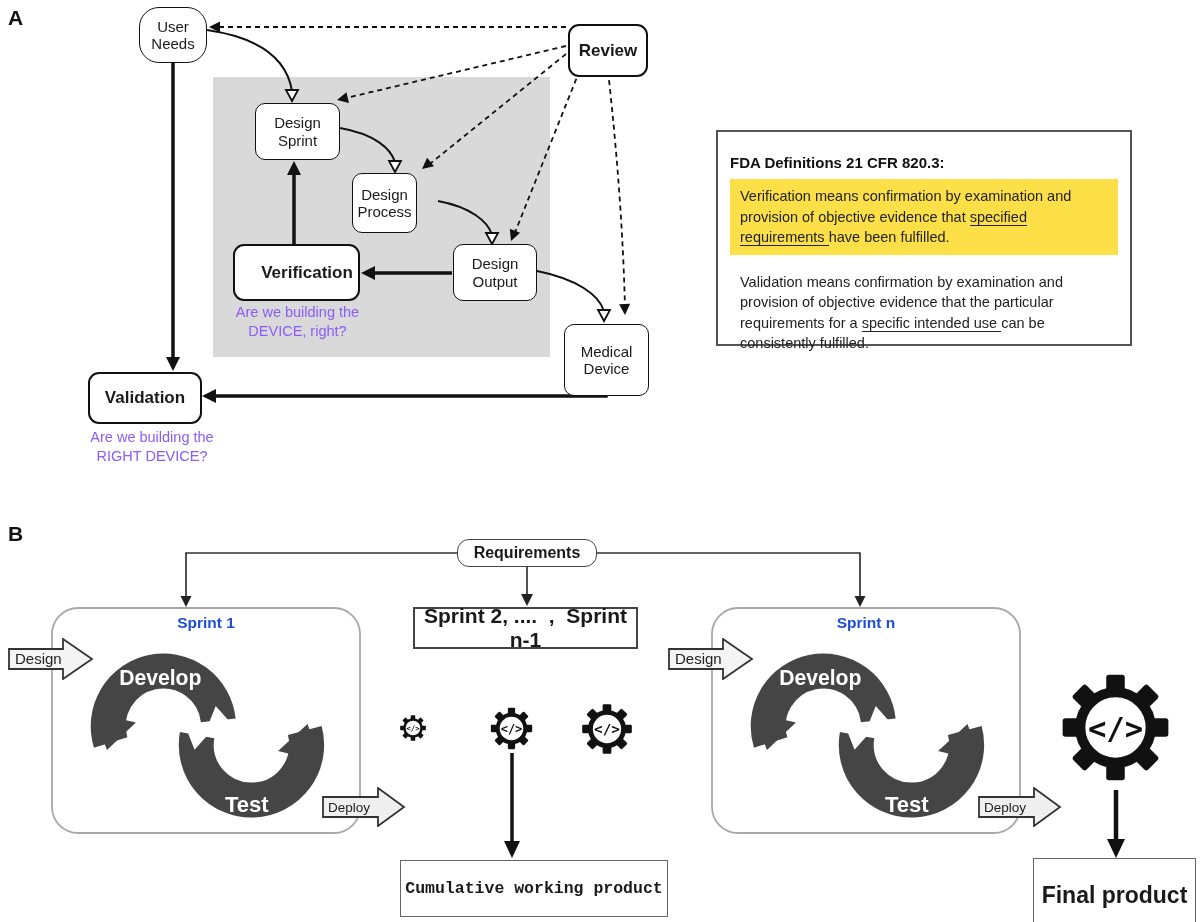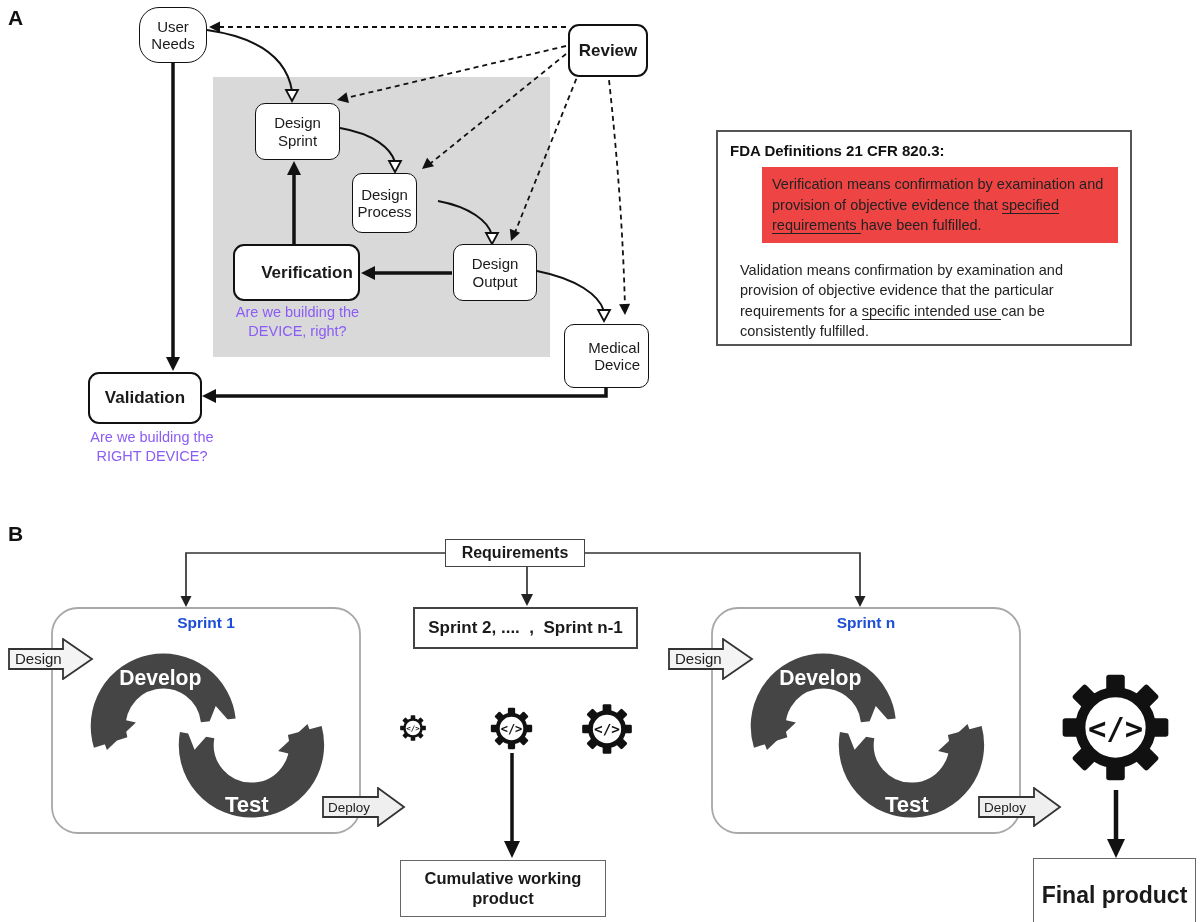--- a/index.html
+++ b/index.html
@@ -12,23 +12,23 @@
         display:flex;align-items:center;justify-content:center;text-align:center;
         font-size:15px;line-height:1.15;padding:2px 8px;box-sizing:border-box;}
   .node.bold{font-weight:bold;font-size:17px;border-width:2px;border-radius:11px;}
   .caption{position:absolute;z-index:2;font-size:14.5px;line-height:1.3;text-align:center;color:#8b5cf6;}
   .sqbox{position:absolute;z-index:2;background:#fff;border:1.7px solid #444;
          display:flex;align-items:center;justify-content:center;text-align:center;
          font-weight:bold;box-sizing:border-box;}
   .sprint-title{position:absolute;z-index:2;text-align:center;font-weight:bold;font-size:15.5px;color:#1d4ed8;}
   .fda{position:absolute;left:716px;top:130px;width:416px;height:216px;z-index:2;background:#fff;
        border:2px solid #555;box-sizing:border-box;padding:10px 12px;}
-  .fda-title{font-weight:bold;font-size:15px;color:#111;margin:0 0 8px 0;}
+  .fda-title{font-weight:bold;font-size:15px;color:#111;margin:12px 0 8px 0;}
   .fda-para{font-size:14.5px;line-height:1.42;color:#222;margin:0 0 10px 0;padding:7px 10px;}
-  .fda-para.highlight{background:#ef4444;margin-left:32px;}
+  .fda-para.highlight{background:#fde047;}
   .ul{border-bottom:1.6px solid #222;}
 </style>
 </head>
 <body>
 
 <div class="canvas">
 
   <div class="panel-label" style="left:8px;top:6px;">A</div>
   <div class="panel-label" style="left:8px;top:522px;">B</div>
 
@@ -147,34 +147,34 @@
       <path d="M 1116 858 L 1107 839 L 1125 839 Z" fill="#111"></path>
     </g>
   </svg>
 
   <div class="node" style="left:139px;top:7px;width:68px;height:56px;border-radius:20px;">User Needs</div>
   <div class="node bold" style="left:568px;top:24px;width:80px;height:53px;">Review</div>
   <div class="node" style="left:255px;top:103px;width:85px;height:57px;">Design Sprint</div>
   <div class="node" style="left:352px;top:173px;width:65px;height:60px;">Design Process</div>
   <div class="node" style="left:453px;top:244px;width:84px;height:57px;">Design Output</div>
   <div class="node bold" style="left:233px;top:244px;width:127px;height:57px;padding-left:29px;">Verification</div>
-  <div class="node" style="left:564px;top:324px;width:85px;height:64px;text-align:right;">Medical Device</div>
+  <div class="node" style="left:564px;top:324px;width:85px;height:72px;">Medical Device</div>
   <div class="node bold" style="left:88px;top:372px;width:114px;height:52px;">Validation</div>
 
   <div class="caption" style="left:220px;top:303px;width:155px;">Are we building the DEVICE, right?</div>
   <div class="caption" style="left:74px;top:428px;width:156px;">Are we building the RIGHT DEVICE?</div>
 
   <div class="fda">
     <div class="fda-title">FDA Definitions 21 CFR 820.3:</div>
     <p class="fda-para highlight"><span>Verification means confirmation by examination and provision of objective evidence that </span><span class="ul">specified requirements </span><span>have been fulfilled.</span></p>
     <p class="fda-para"><span>Validation means confirmation by examination and provision of objective evidence that the particular requirements for a </span><span class="ul">specific intended use </span><span>can be consistently fulfilled.</span></p>
   </div>
 
-  <div class="sqbox" style="left:445px;top:539px;width:140px;height:28px;font-size:16px;">Requirements</div>
-  <div class="sqbox" style="left:413px;top:607px;width:225px;height:42px;font-size:17px;border-width:2px;">Sprint 2, ....&nbsp;&nbsp;,&nbsp;&nbsp;Sprint n-1</div>
+  <div class="sqbox" style="left:457px;top:539px;width:140px;height:28px;font-size:16px;border-radius:12px;">Requirements</div>
+  <div class="sqbox" style="left:413px;top:607px;width:225px;height:42px;font-size:21px;border-width:2px;">Sprint 2, ....&nbsp;&nbsp;,&nbsp;&nbsp;Sprint n-1</div>
 
   <div class="sprint-title" style="left:52px;top:614px;width:308px;">Sprint 1</div>
   <div class="sprint-title" style="left:712px;top:614px;width:308px;">Sprint n</div>
 
-  <div class="sqbox" style="left:400px;top:860px;width:206px;height:57px;font-size:16.5px;line-height:1.2;border-color:#666;">Cumulative working product</div>
+  <div class="sqbox" style="left:400px;top:860px;width:268px;height:57px;font-size:16.5px;line-height:1.2;border-color:#666;font-family:Liberation Mono, monospace;">Cumulative working product</div>
   <div class="sqbox" style="left:1033px;top:858px;width:163px;height:74px;font-size:23px;border-color:#666;">Final product</div>
 
 </div>
 
 </body></html>

